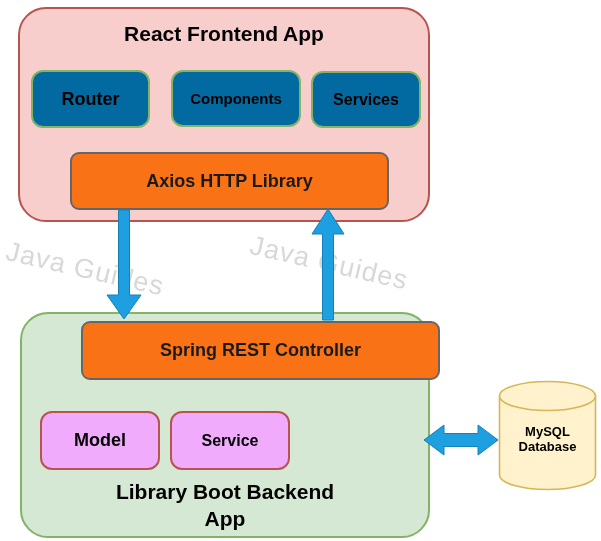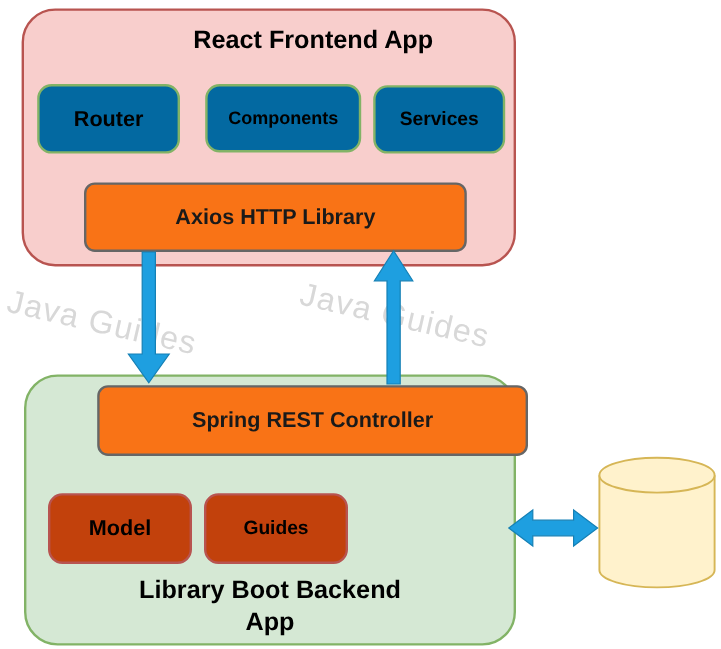--- a/index.html
+++ b/index.html
@@ -4,28 +4,28 @@
 <style>
   html,body{margin:0;padding:0;background:#fff;}
   #stage{
     position:relative;width:601px;height:541px;background:#ffffff;
     font-family:"Liberation Sans", sans-serif;overflow:hidden;
   }
   .container-box{position:absolute;border-radius:28px;box-sizing:border-box;}
   .frontend{left:18px;top:7px;width:412px;height:215px;background:#F8CECC;border:2px solid #B85450;}
   .backend{left:20px;top:312px;width:410px;height:226px;background:#D5E8D4;border:2px solid #82B366;}
   .big-title{position:absolute;width:100%;text-align:center;font-weight:bold;font-size:21px;color:#000;}
-  .frontend-title{top:13px;left:0;margin-left:37px;}
+  .frontend-title{top:13px;left:0;}
   .backend-title{top:478px;left:20px;width:410px;line-height:27px;}
   .backend-title span{display:block;max-width:250px;margin:0 auto;}
   .module{position:absolute;border-radius:12px;box-sizing:border-box;display:flex;
           align-items:center;justify-content:center;text-align:center;
           font-weight:bold;color:#000;}
   .green-mod{background:#0369a1;border:2px solid #82B366;}
-  .pink-mod{background:#c2410c;border:2px solid #B85450;}
+  .pink-mod{background:#f0abfc;border:2px solid #B85450;}
   .gray-mod{background:#f97316;border:2px solid #666666;border-radius:9px;color:#1a1a1a;}
   .router{left:31px;top:70px;width:119px;height:58px;font-size:18px;}
   .components{left:171px;top:70px;width:130px;height:57px;font-size:15px;}
   .services{left:311px;top:71px;width:110px;height:57px;font-size:16px;}
   .axios{left:70px;top:152px;width:319px;height:58px;font-size:18px;}
   .controller{left:81px;top:321px;width:359px;height:59px;font-size:18px;}
   .model{left:40px;top:411px;width:120px;height:59px;font-size:18px;}
   .service{left:170px;top:411px;width:120px;height:59px;font-size:16px;}
   .dao{left:301px;top:410px;width:120px;height:62px;font-size:16px;line-height:19px;flex-direction:column;}
   .watermark{
@@ -56,26 +56,30 @@
   <div class="module green-mod components">Components</div>
   <div class="module green-mod services">Services</div>
   <div class="module gray-mod axios">Axios HTTP Library</div>
 
   <div class="container-box backend"></div>
   <div class="big-title backend-title">
     <span>Library Boot Backend App</span>
   </div>
   <div class="module gray-mod controller">Spring REST Controller</div>
   <div class="module pink-mod model">Model</div>
-  <div class="module pink-mod service">Guides</div>
+  <div class="module pink-mod service">Service</div>
 
   <svg class="db-cylinder" width="99" height="112" viewBox="0 0 99 112">
     <path d="M1.5,16 v79 a48,14.5 0 0 0 96,0 v-79" fill="#FFF2CC" stroke="#D6B656" stroke-width="1.6"></path>
     <ellipse cx="49.5" cy="16" rx="48" ry="14.5" fill="#FFF2CC" stroke="#D6B656" stroke-width="1.6"></ellipse>
   </svg>
+  <div class="db-label">
+    <span>MySQL</span><br>
+    <span>Database</span>
+  </div>
 
   <svg class="arrow-layer" width="601" height="541" viewBox="0 0 601 541">
     <polygon points="118.5,210 129.5,210 129.5,295 141,295 124,319 107,295 118.5,295" fill="#1E9FE0" stroke="#1580B5" stroke-width="1"></polygon>
     <polygon points="328,209 344,234 333.5,234 333.5,320 322.5,320 322.5,234 312,234" fill="#1E9FE0" stroke="#1580B5" stroke-width="1"></polygon>
     <polygon points="424,440 444,425 444,433.5 478,433.5 478,425 498,440 478,455 478,446.5 444,446.5 444,455" fill="#1E9FE0" stroke="#1580B5" stroke-width="1"></polygon>
   </svg>
 
 </div>
 
 </body></html>

